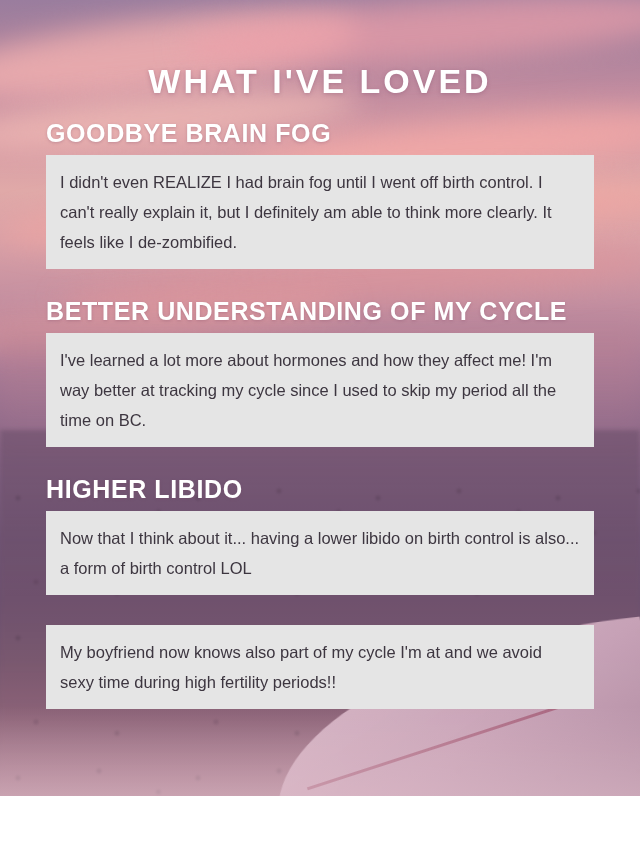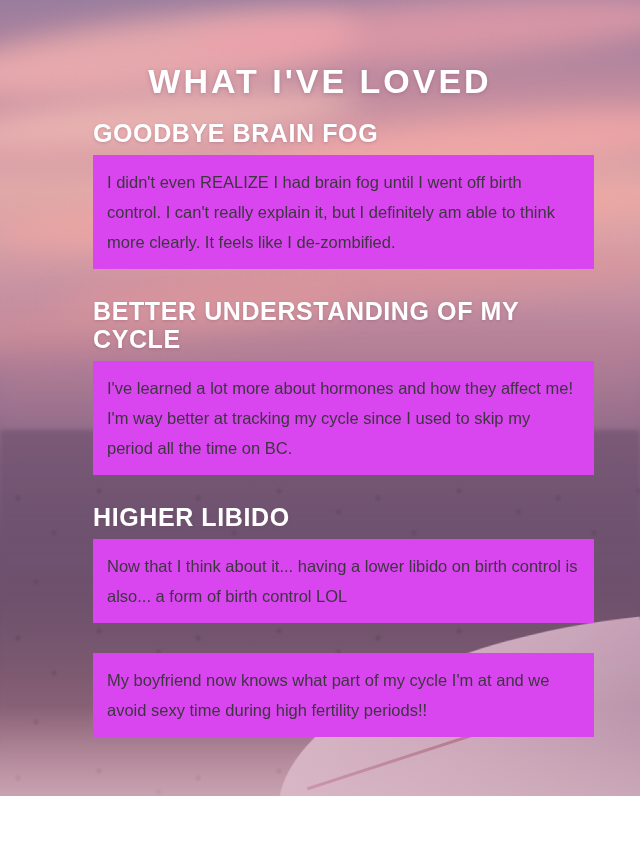--- a/index.html
+++ b/index.html
@@ -173,40 +173,39 @@
     font-size: 34px;
     font-weight: 700;
     letter-spacing: 3px;
     text-transform: uppercase;
     font-family: "Liberation Sans", sans-serif;
     text-shadow: 0 1px 4px rgba(120, 70, 100, 0.35);
   }
 
   .sections {
     padding: 18px 46px 17px 46px;
-    margin-left: 47px;
   }
 
   .section {
     margin-bottom: 22px;
   }
 
   .section-heading {
     color: #ffffff;
     font-size: 25px;
     font-weight: 700;
     letter-spacing: 0.6px;
     text-transform: uppercase;
     line-height: 1.12;
     margin: 0 0 8px 0;
     text-shadow: 0 1px 3px rgba(120, 70, 100, 0.3);
   }
 
   .section-card {
-    background: #d946ef;
+    background: #e5e5e5;
     color: #3d3640;
     font-size: 16.5px;
     line-height: 1.82;
     padding: 12px 14px 12px 14px;
     box-sizing: border-box;
   }
 
   .section-card p {
     margin: 0;
   }
@@ -260,19 +259,19 @@
 
       <div class="section sec-1">
         <div class="section-heading">HIGHER LIBIDO</div>
         <div class="section-card">
           <p>Now that I think about it... having a lower libido on birth control is also... a form of birth control LOL</p>
         </div>
       </div>
 
       <div class="section sec-3">
         <div class="section-card">
-          <p>My boyfriend now knows what part of my cycle I'm at and we avoid sexy time during high fertility periods!!</p>
+          <p>My boyfriend now knows also part of my cycle I'm at and we avoid sexy time during high fertility periods!!</p>
         </div>
       </div>
 
     </div>
   </div>
 </div>
 
 </body></html>

